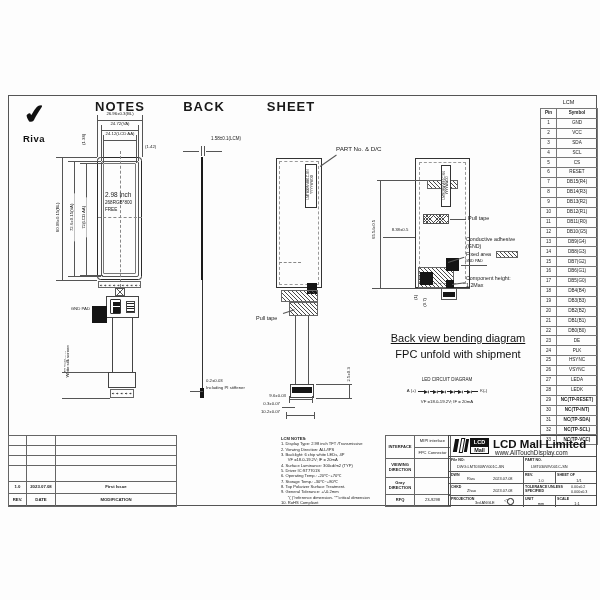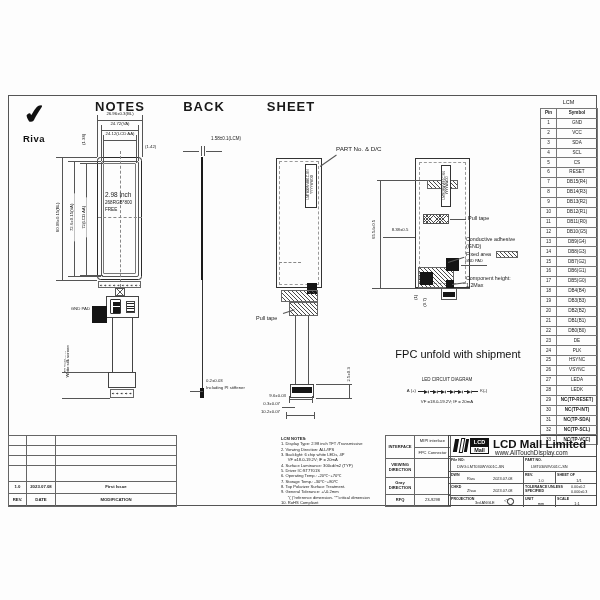--- a/index.html
+++ b/index.html
@@ -192,20 +192,21 @@
   <div class="lv" style="left:380px;top:180px;height:108px;"></div>
   <div class="lh" style="left:377px;top:180px;width:50px;height:0.5px;"></div>
   <div class="lh" style="left:372px;top:288px;width:98px;height:0.5px;"></div>
   <div class="lbl ctr" style="left:387px;top:228px;width:26px;font-size:4.3px;">8.38±0.5</div>
   <div class="lh" style="left:383px;top:237px;width:32px;"></div>
   <div class="vt" style="left:408px;top:295px;width:16px;font-size:4.3px;background:transparent;">(1)</div>
   <div class="vt" style="left:415px;top:300px;width:20px;font-size:4.3px;background:transparent;">(0.7)</div>
   <div class="abs" style="left:441px;top:288px;width:16px;height:12px;border:0.6px solid #555;"></div>
   <div class="abs blk" style="left:443px;top:292px;width:12px;height:5px;"></div>
 
+  <div class="lbl ctr" style="left:368px;top:332px;width:180px;font-size:11px;font-weight:500;text-decoration:underline;color:#111;">Back view bending diagram</div>
   <div class="lbl ctr" style="left:368px;top:348px;width:180px;font-size:11px;font-weight:500;color:#111;">FPC unfold with shipment</div>
 
   <div class="lbl ctr" style="left:397px;top:377px;width:100px;font-size:4.5px;">LED CIRCUIT DIAGRAM</div>
   <div class="abs" style="left:388px;top:387px;width:118px;height:9px;display:flex;align-items:center;justify-content:center;">
     <span class="lbl" style="position:static;font-size:4.3px;margin-right:2px;">A (+)</span>
     <span class="wire" style="width:6px;"></span>
     <span class="dio"></span>
       <span class="wire" style="width:3px;"></span>
     <span class="dio"></span>
       <span class="wire" style="width:3px;"></span>

